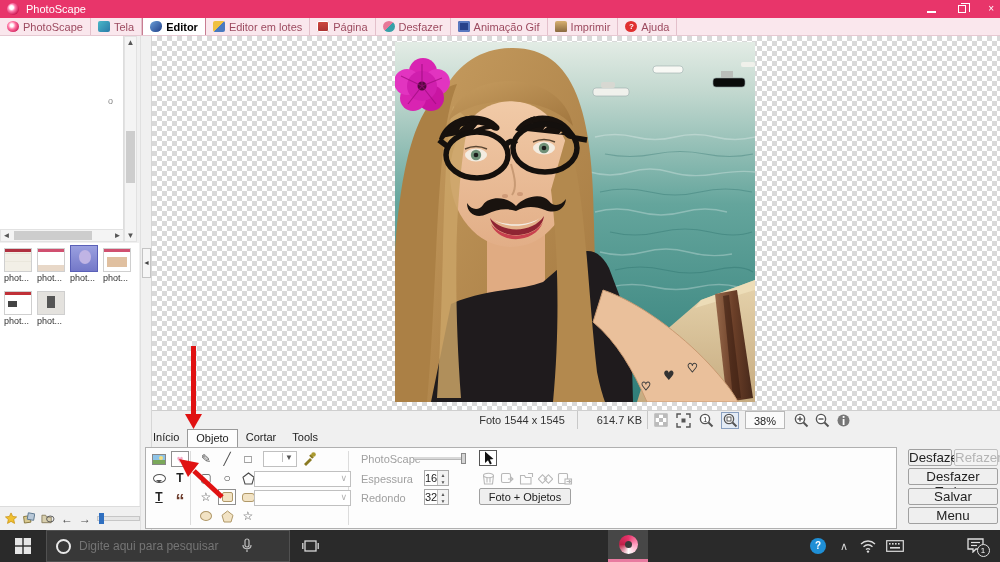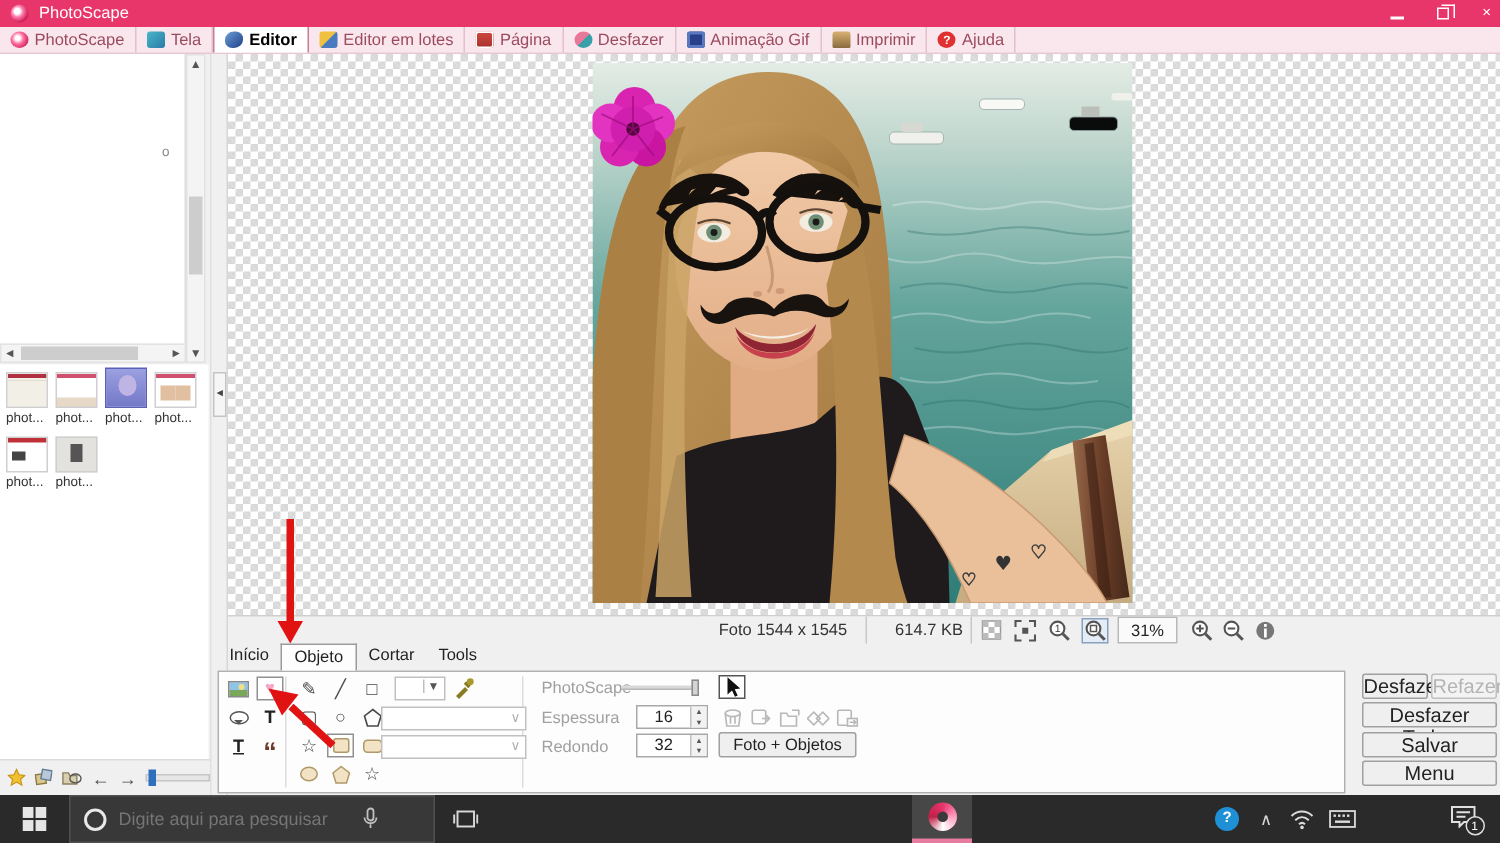--- a/index.html
+++ b/index.html
@@ -90,21 +90,21 @@
   .tool-cell { position:absolute; width:18px; height:16px; display:flex; align-items:center; justify-content:center; color:#4a4a4a; font-size:12px; }
   .tool-box { border:1px solid #909090; background:#fff; }
   .pic-ico { width:14px; height:11px; border:1px solid #888; background:linear-gradient(#8ec4e8 55%, #7aa85a 45%); position:relative; }
   .pic-ico:before { content:""; position:absolute; right:2px; top:1px; width:4px; height:4px; border-radius:50%; background:#f4e080; }
   .bubble-ico { width:13px; height:9px; border:1px solid #555; border-radius:50%; position:relative; background:#fff; }
   .bubble-ico:before { content:""; position:absolute; left:2px; bottom:-4px; width:0; height:0; border:3px solid transparent; border-top-color:#555; }
   .shape-fill { background:#f2e3c4; border:1px solid #b09868; }
   .dd { position:absolute; background:#fff; border:1px solid #c0c0c0; color:#b0b0b0; }
   .dd .chev { position:absolute; right:3px; top:1px; font-size:9px; }
   .gray-label { color:#a0a0a0; }
-  .spin { position:absolute; width:48px; height:16px; border:1px solid #a8a8a8; background:#fff; }
+  .spin { position:absolute; width:25px; height:16px; border:1px solid #a8a8a8; background:#fff; }
   .spin .val { position:absolute; left:0; right:11px; text-align:center; line-height:14px; color:#222; }
   .spin .btns { position:absolute; right:0; top:0; bottom:0; width:11px; border-left:1px solid #c0c0c0; font-size:5px; color:#555; display:flex; flex-direction:column; align-items:center; justify-content:space-around; background:#f2f2f2; }
   .op-slider { position:absolute; width:52px; height:3px; background:#d8d8d8; border-bottom:1px solid #b8b8b8; }
   .op-slider .knob { position:absolute; right:0; top:-4px; width:5px; height:11px; background:#d4d4d4; border:1px solid #8a8a8a; }
   .btn { border:1px solid #a0a0a0; background:#efefef; border-radius:2px; text-align:center; color:#222; }
   .btn.disabled { color:#b4b4b4; border-color:#c0c0c0; background:#f3f3f3; }
 
   
   .taskbar { left:0; top:530px; width:1000px; height:32px; background:#2a2a2a; }
   .tb-start { position:absolute; left:0; top:0; width:46px; height:32px; display:flex; align-items:center; justify-content:center; }
@@ -400,21 +400,21 @@
     <line x1="9.5" y1="9.5" x2="13.5" y2="13.5" stroke="#555" stroke-width="2"></line>
     <text x="4.2" y="8.6" font-size="7" fill="#333" font-family="Liberation Sans, sans-serif">1</text>
   </svg>
   <div class="sb-ico sb-press" style="left:569px;width:18px;height:17px;top:1px;">
     <svg width="15" height="15" viewBox="0 0 15 15" style="margin:0 0 0 1px;">
       <circle cx="6" cy="6" r="4.6" stroke="#555" stroke-width="1.4" fill="#fff"></circle>
       <rect x="4" y="4" width="4" height="4" fill="none" stroke="#555" stroke-width="1"></rect>
       <line x1="9.5" y1="9.5" x2="13.5" y2="13.5" stroke="#555" stroke-width="2"></line>
     </svg>
   </div>
-  <div class="sb-zoom" style="left:593px;width:40px;">31%</div>
+  <div class="sb-zoom" style="left:593px;width:40px;">38%</div>
   <svg class="sb-ico" style="left:642px;" viewBox="0 0 15 15">
     <circle cx="6" cy="6" r="4.6" stroke="#555" stroke-width="1.4" fill="#fff"></circle>
     <line x1="3.5" y1="6" x2="8.5" y2="6" stroke="#555" stroke-width="1.4"></line>
       <line x1="6" y1="3.5" x2="6" y2="8.5" stroke="#555" stroke-width="1.4"></line>
     <line x1="9.5" y1="9.5" x2="13.5" y2="13.5" stroke="#555" stroke-width="2"></line>
   </svg>
   <svg class="sb-ico" style="left:663px;" viewBox="0 0 15 15">
     <circle cx="6" cy="6" r="4.6" stroke="#555" stroke-width="1.4" fill="#fff"></circle>
     <line x1="3.5" y1="6" x2="8.5" y2="6" stroke="#555" stroke-width="1.4"></line>
     <line x1="9.5" y1="9.5" x2="13.5" y2="13.5" stroke="#555" stroke-width="2"></line>

